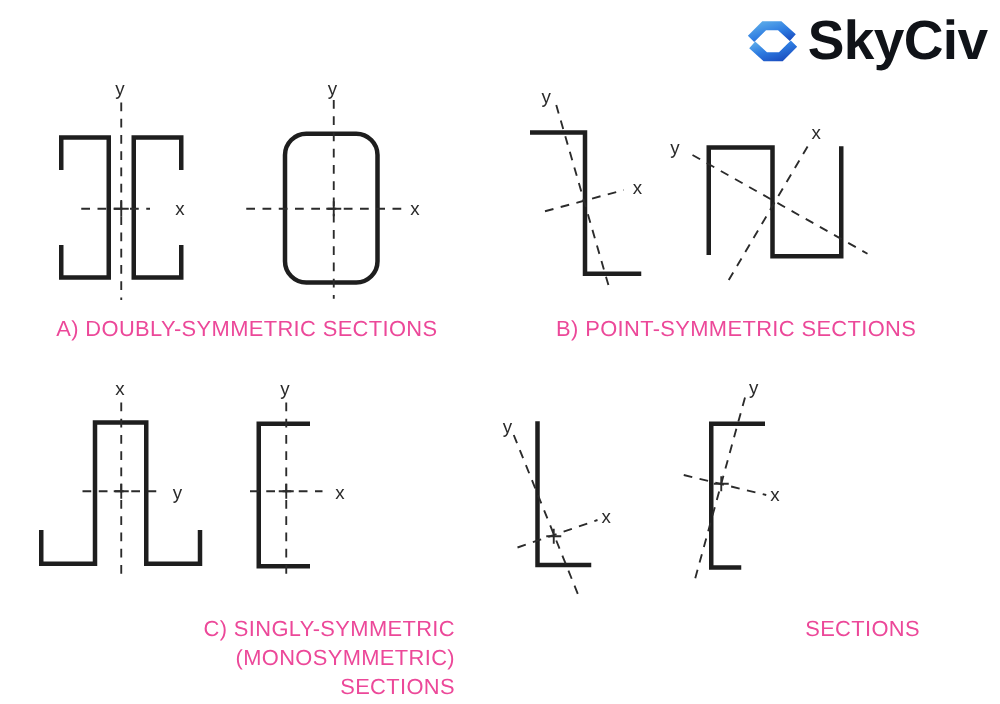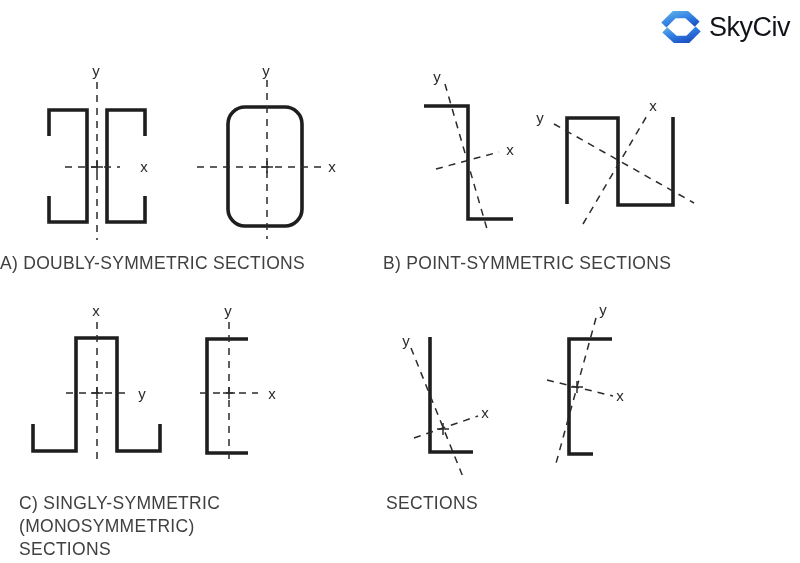--- a/index.html
+++ b/index.html
@@ -6,29 +6,29 @@
   .page{
     position:relative;width:800px;height:563px;background:#ffffff;overflow:hidden;
     font-family:"Liberation Sans", sans-serif;
   }
   .canvas{position:absolute;left:0;top:0;width:800px;height:563px;}
   .sec{fill:none;stroke:#1e1e1e;stroke-width:3.6;stroke-linejoin:miter;stroke-linecap:butt;}
   .dash{fill:none;stroke:#2b2b2b;stroke-width:1.5;stroke-dasharray:7,6;stroke-linecap:butt;}
   .plus{fill:none;stroke:#2b2b2b;stroke-width:1.5;}
   .al{font:15px "Liberation Sans", sans-serif;fill:#2b2b2b;text-anchor:middle;}
   .caption{
-    position:absolute;text-align:left;color:#404040;
+    position:absolute;text-align:right;color:#ec4899;
     font-size:17.5px;line-height:23px;letter-spacing:0.3px;
   }
   .cap-a{left:0;width:350px;top:252px;}
   .cap-b{left:383px;width:350px;top:252px;}
   .cap-c{left:0;width:345px;top:492px;padding-left:19px;}
   .cap-d{left:386px;width:350px;top:492px;}
   .logo{position:absolute;top:8px;right:10px;display:flex;align-items:center;gap:7px;}
-  .logo-text{font-size:27px;font-weight:normal;color:#101318;letter-spacing:-0.5px;}
+  .logo-text{font-size:44px;font-weight:bold;color:#101318;letter-spacing:-0.5px;}
 </style>
 </head>
 <body>
 
 <div class="page">
 
   <svg class="canvas" viewBox="0 0 800 563">
 
     <g>
       <path class="sec" d="M49,136 L49,110 L87,110 L87,222 L49,222 L49,196"></path>

